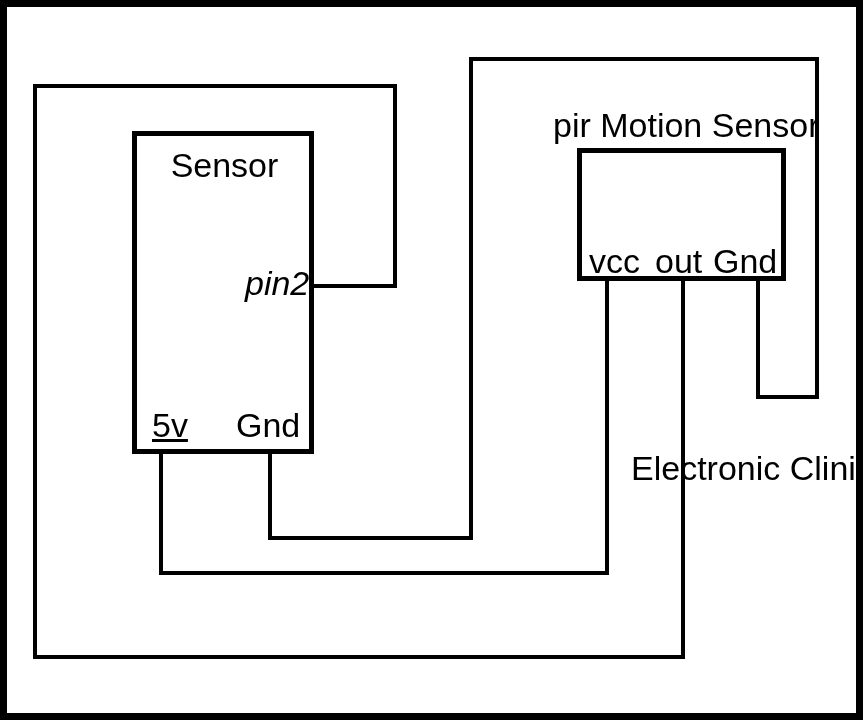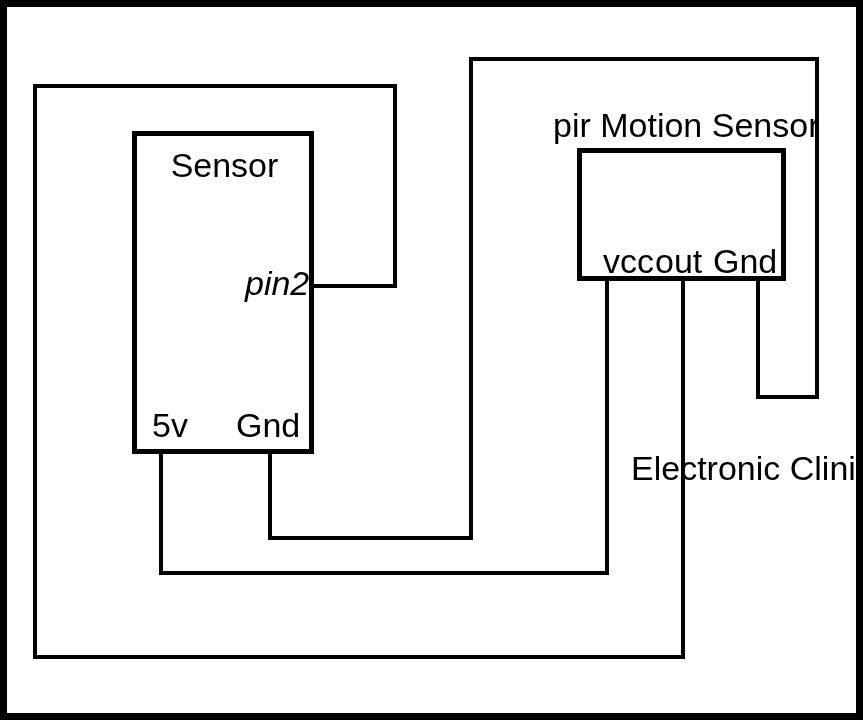--- a/index.html
+++ b/index.html
@@ -43,24 +43,24 @@
     white-space: nowrap;
     color: #000000;
   }
   .lbl.arduino-title {
     left: 128px;
     top: 140px;
     width: 179px;
     text-align: center;
   }
   .lbl.pin2      { left: 238px; top: 258px; font-style: italic; }
-  .lbl.fivev     { left: 145px; top: 400px; }
+  .lbl.fivev     { left: 145px; top: 400px; text-decoration: underline; }
   .lbl.agnd      { left: 229px; top: 400px; }
   .lbl.pir-title { left: 546px; top: 100px; }
-  .lbl.vcc       { left: 596px; top: 236px; }
+  .lbl.vcc       { left: 582px; top: 236px; }
   .lbl.out       { left: 648px; top: 236px; }
   .lbl.pgnd      { left: 706px; top: 236px; }
   .lbl.watermark { left: 624px; top: 443px; }
   svg.wires {
     position: absolute;
     left: 0;
     top: 0;
     width: 863px;
     height: 720px;
     pointer-events: none;

